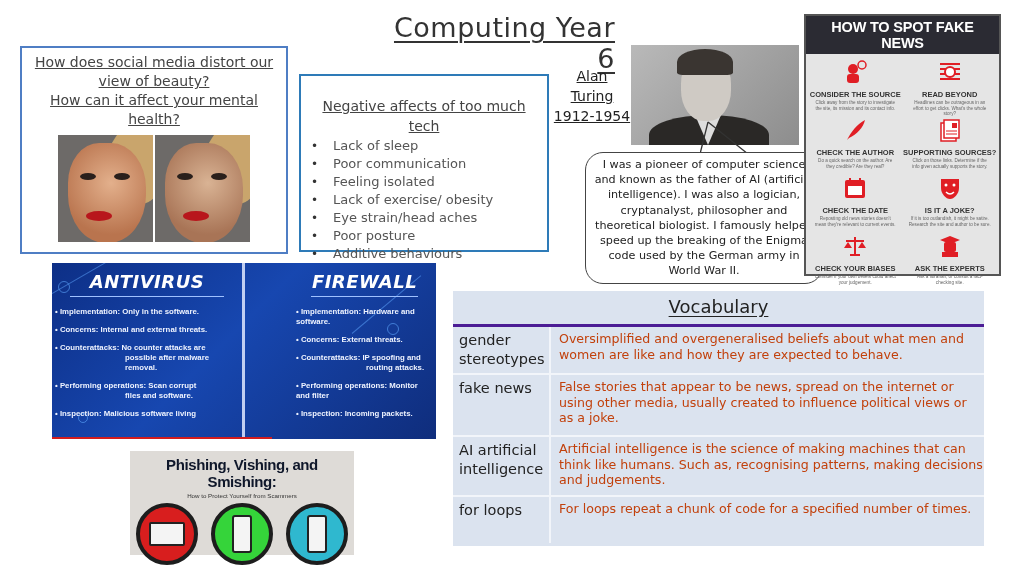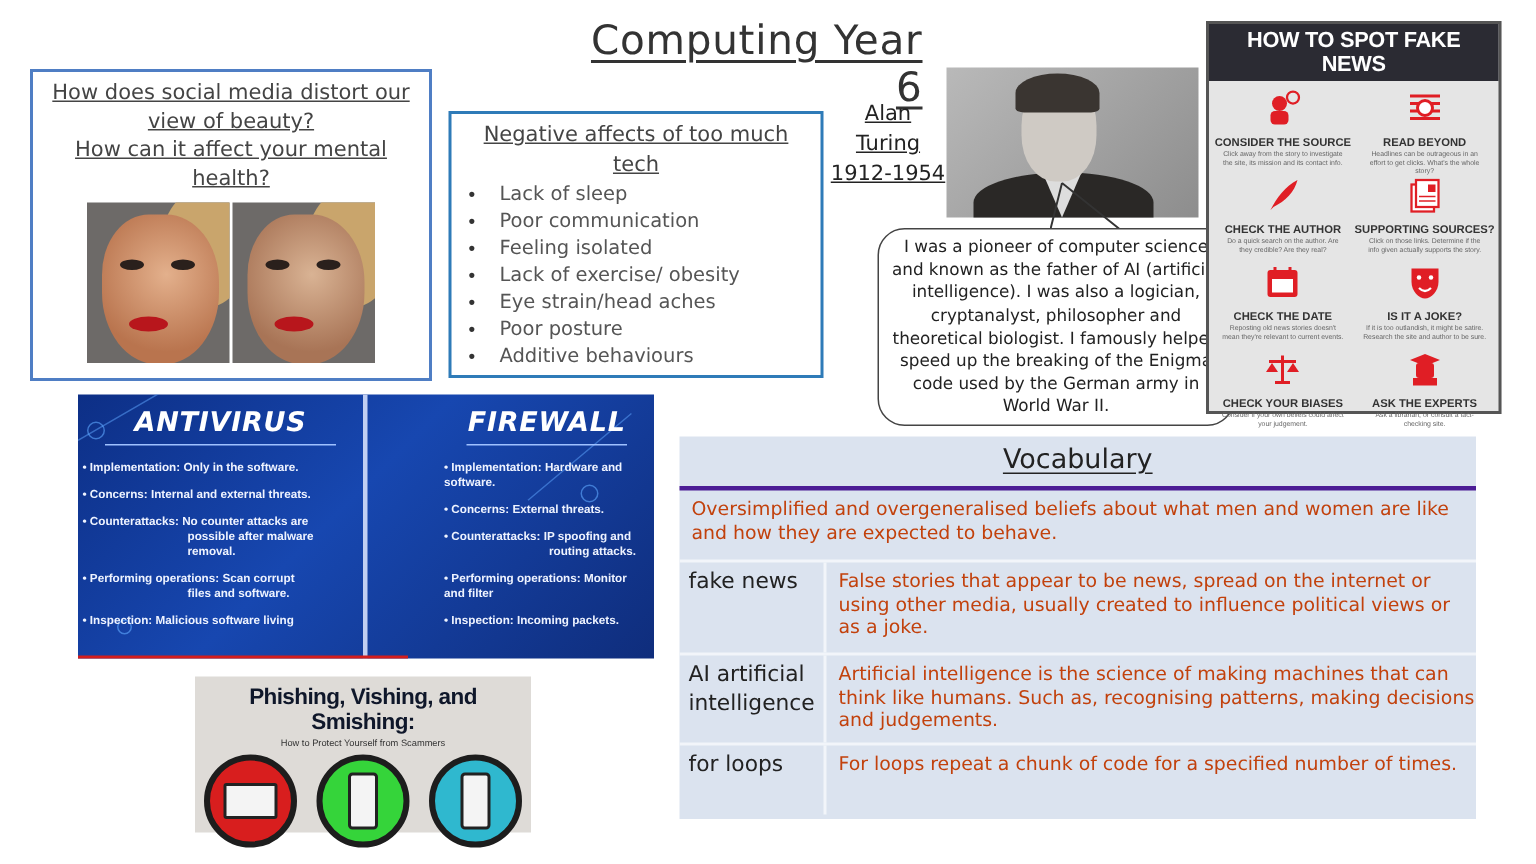--- a/index.html
+++ b/index.html
@@ -17,21 +17,21 @@
   .face { width: 95px; height: 107px; position: relative; overflow: hidden; background: #6d6a68; }
   .face .skin { position: absolute; left: 10px; top: 8px; width: 78px; height: 100px; border-radius: 40% 45% 48% 48%;
                 background: radial-gradient(circle at 55% 40%, #e3b08c, #b9744e 70%); }
   .face.f2 .skin { background: radial-gradient(circle at 55% 40%, #d9b394, #a87456 70%); }
   .face .hair { position: absolute; right: -14px; top: -10px; width: 60px; height: 80px; border-radius: 50%; background: #c9a56c; }
   .face .eye { position: absolute; width: 16px; height: 7px; border-radius: 50%; background: #2a201c; top: 38px; }
   .face .lips { position: absolute; left: 28px; top: 76px; width: 26px; height: 10px; border-radius: 50%; background: #b8161c; }
 
   
   .card-neg { left: 299px; top: 74px; width: 250px; height: 178px; border: 2px solid #2e7bb8; background: #fff; }
-  .card-neg .h { text-align: center; font-size: 14px; color: #444; text-decoration: underline; line-height: 20px; padding: 4px 18px 0; }
+  .card-neg .h { text-align: center; font-size: 14px; color: #444; text-decoration: underline; line-height: 20px; padding: 20px 18px 0; }
   .card-neg ul { list-style: none; padding-left: 10px; margin-top: 1px; }
   .card-neg li { font-size: 13px; color: #555; line-height: 18px; display: flex; }
   .card-neg li .b { width: 22px; font-size: 12px; color: #333; }
 
   
   .turing-name { left: 553px; top: 66px; width: 78px; text-align: center; font-size: 14px; line-height: 20px; color: #222; }
   .turing-name div { text-decoration: underline; }
   .turing-photo { left: 631px; top: 45px; width: 168px; height: 100px;
                   background: linear-gradient(135deg, #b9b9b9, #8d8d8d); overflow: hidden; }
   .turing-photo .head { position: absolute; left: 50px; top: 8px; width: 50px; height: 68px; border-radius: 45%; background: #cfcac4; }
@@ -275,20 +275,21 @@
     </div>
     <div class="c" style="background:#2fb8cf">
       <div class="dev" style="width:20px;height:38px;border-radius:3px"></div>
     </div>
   </div>
 </div>
 
 <div class="abs vocab">
   <div class="vh"><span>Vocabulary</span></div>
   <div class="row" style="height:48px">
+    <div class="term">gender stereotypes</div>
     <div class="def">Oversimplified and overgeneralised beliefs about what men and women are like and how they are expected to behave.</div>
   </div>
   <div class="row" style="height:62px">
     <div class="term">fake news</div>
     <div class="def">False stories that appear to be news, spread on the internet or using other media, usually created to influence political views or as a joke.</div>
   </div>
   <div class="row" style="height:60px">
     <div class="term">AI artificial intelligence</div>
     <div class="def">Artificial intelligence is the science of making machines that can think like humans. Such as, recognising patterns, making decisions and judgements.</div>
   </div>

